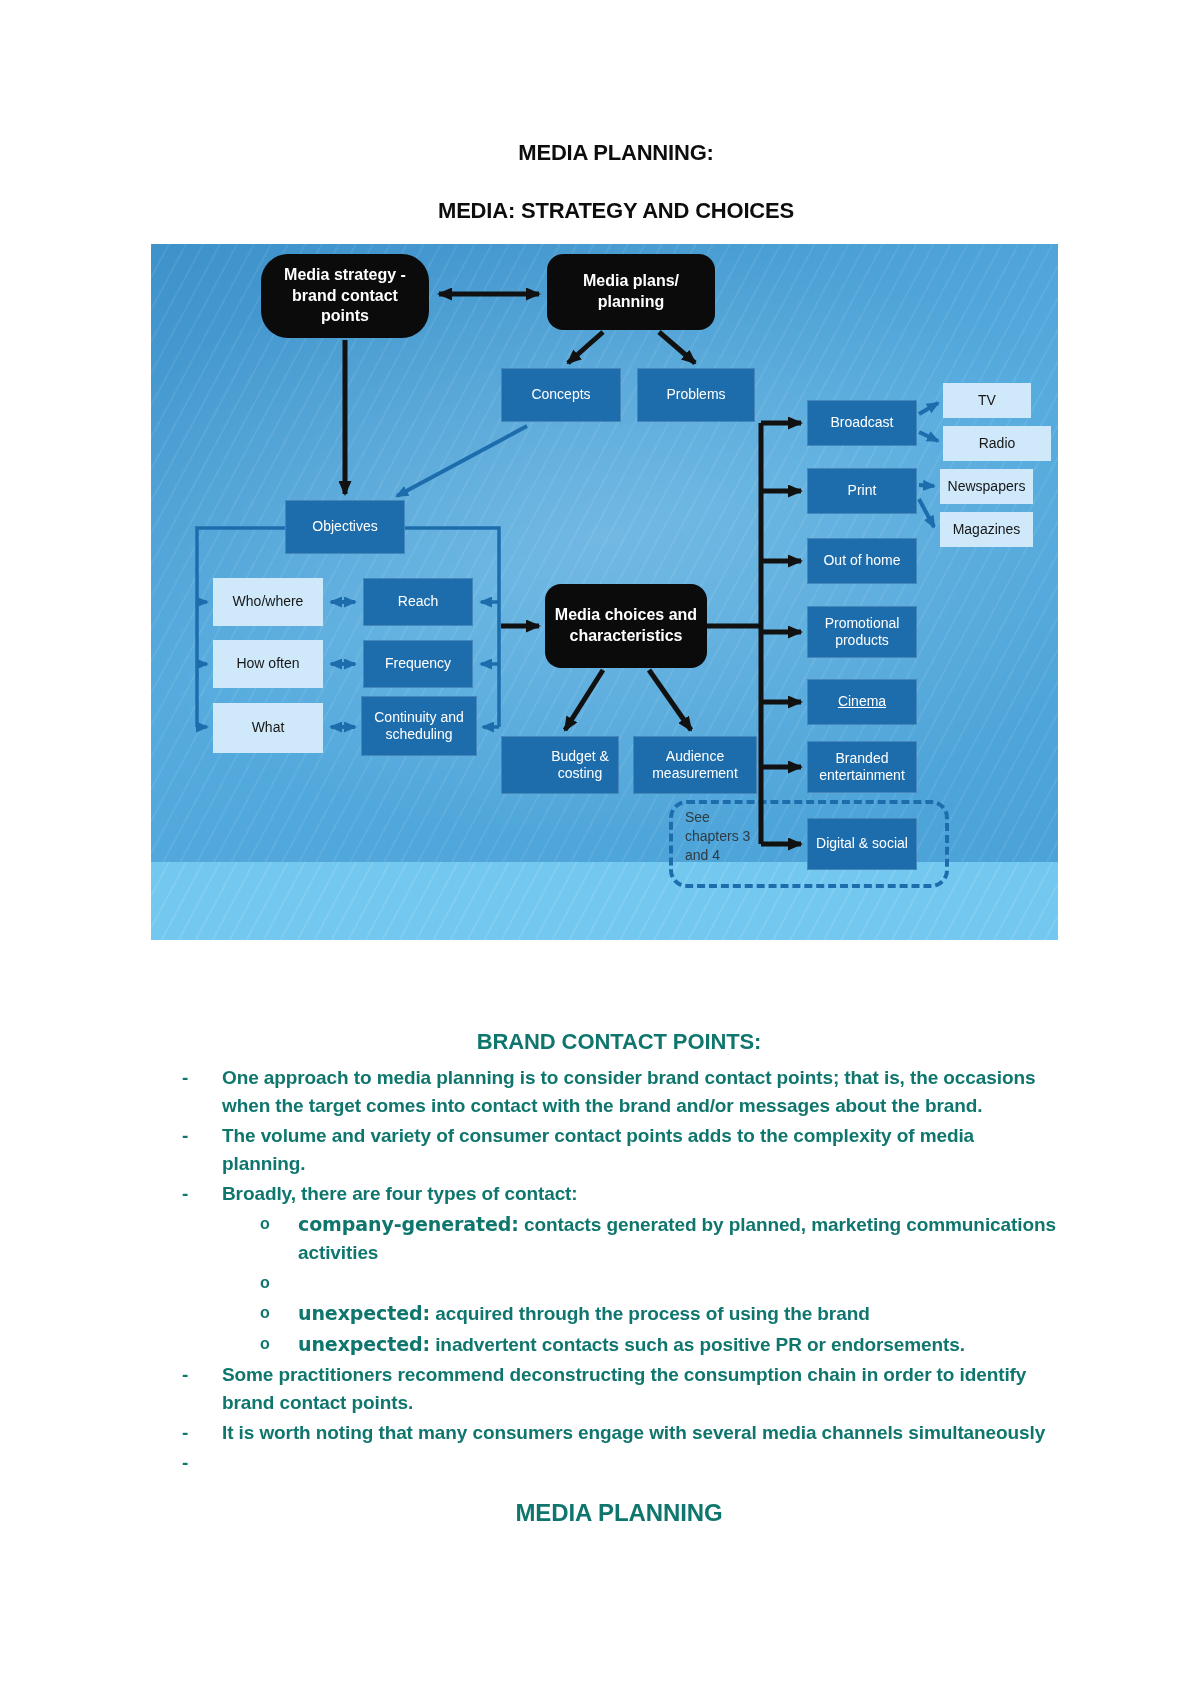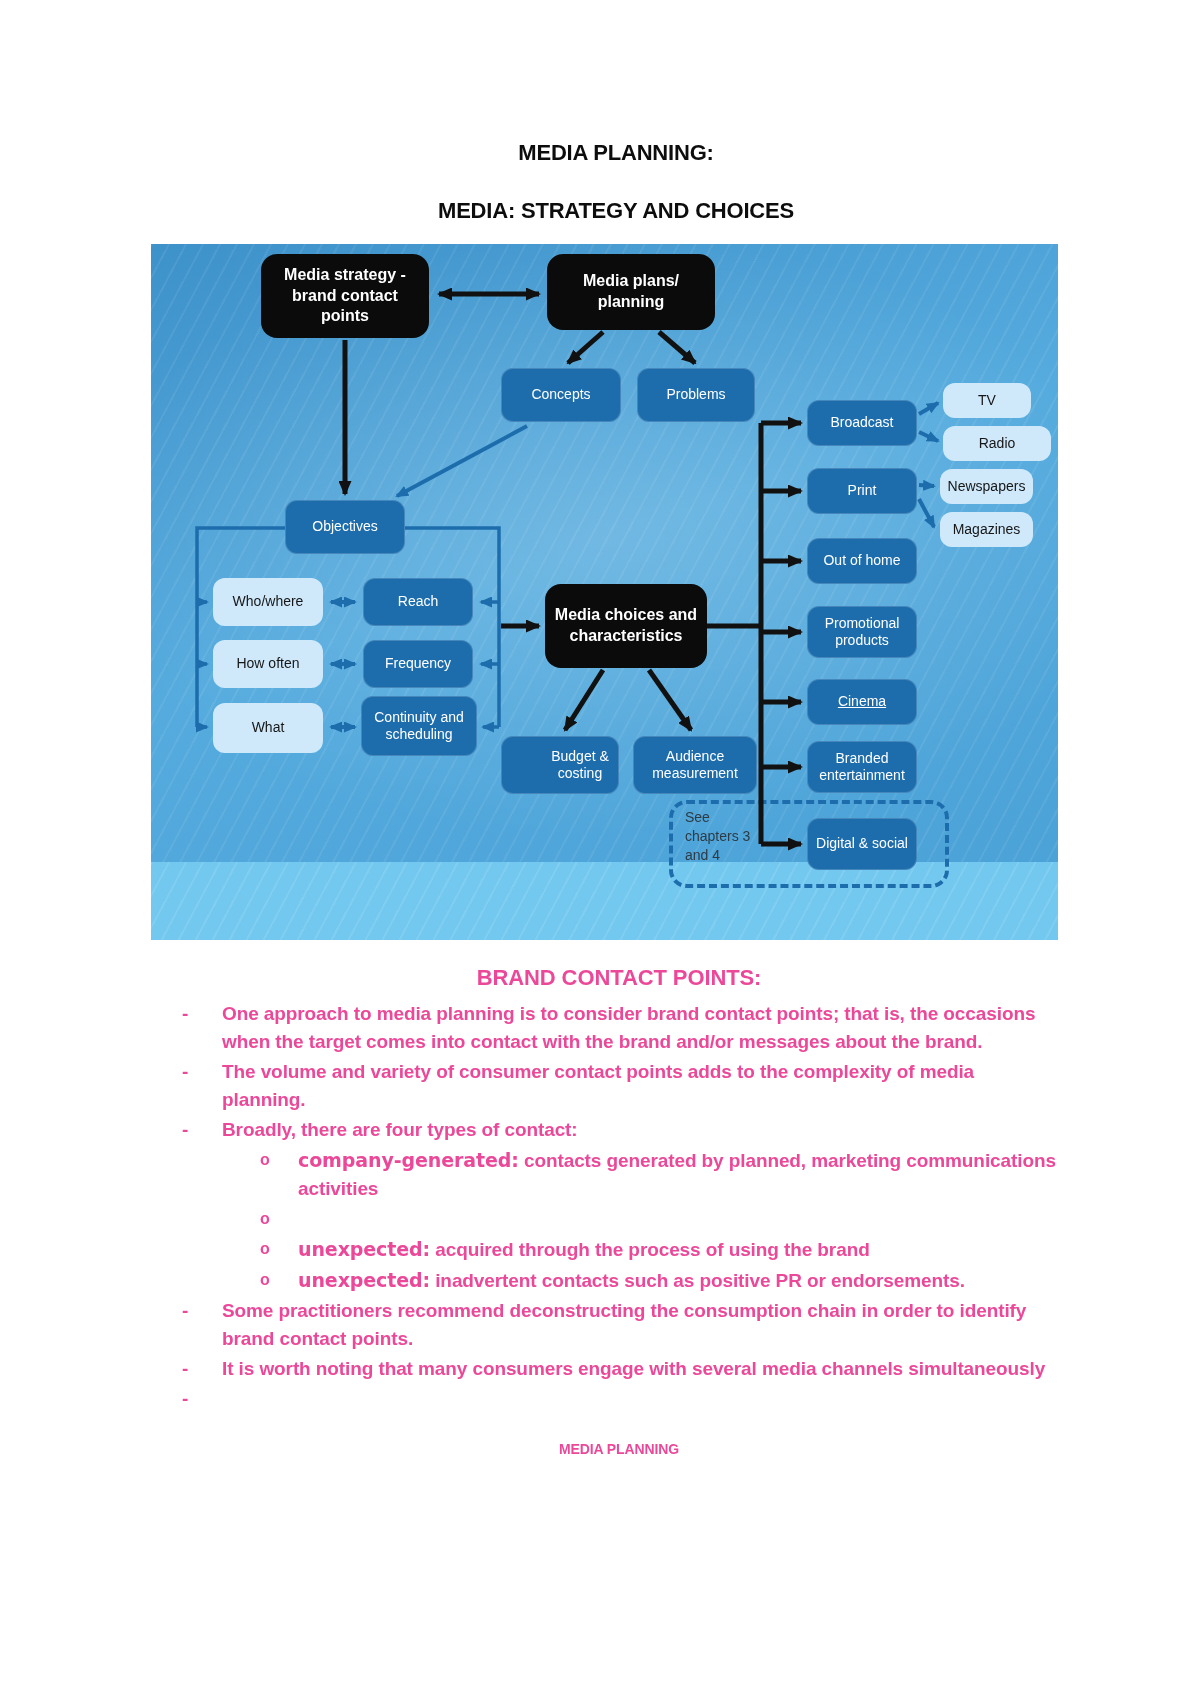--- a/index.html
+++ b/index.html
@@ -9,40 +9,40 @@
             font-size:22px;letter-spacing:-0.2px;color:#0d0d0d;padding-left:16px;}
   
   .diagram{position:absolute;left:151px;top:244px;width:907px;height:696px;
     background:
       radial-gradient(ellipse 95% 70% at 50% 42%, rgba(255,255,255,0.17), rgba(0,0,0,0) 62%),
       repeating-linear-gradient(118deg, rgba(255,255,255,0.07) 0px, rgba(255,255,255,0.07) 2px, rgba(0,0,0,0) 2px, rgba(0,0,0,0) 15px),
       linear-gradient(160deg,#3e92ca,#55abde 45%,#4aa1d6);}
   .band{position:absolute;left:0;top:618px;width:907px;height:78px;background:#72c8ef;
       background-image:repeating-linear-gradient(118deg, rgba(255,255,255,0.10) 0px, rgba(255,255,255,0.10) 2px, rgba(0,0,0,0) 2px, rgba(0,0,0,0) 15px);z-index:0;}
   .node{position:absolute;display:flex;align-items:center;justify-content:center;text-align:center;
-        border-radius:12px;color:#fff;font-size:14px;line-height:1.22;padding:2px 5px;
+        border-radius:0;color:#fff;font-size:14px;line-height:1.22;padding:2px 5px;
         box-sizing:border-box;z-index:3;}
   .n-blue{background:#1d6dad;box-shadow:inset 0 0 0 1px rgba(255,255,255,0.18);}
   .n-light{background:#cfe9fb;color:#161616;}
   .n-black{background:#0b0b0b;border-radius:16px;font-weight:700;font-size:16px;line-height:1.3;}
   .dashedbox{position:absolute;border:4px dashed #1d6dad;border-radius:18px;z-index:1;box-sizing:border-box;}
   .seenote{position:absolute;z-index:3;font-size:14px;line-height:1.35;color:#2e3a44;}
   .connectors{position:absolute;left:0;top:0;z-index:2;}
   
-  .textblock{position:absolute;left:180px;top:964px;width:878px;font-size:19px;
-             line-height:28px;font-weight:700;letter-spacing:-0.1px;color:#ec4899;}
+  .textblock{position:absolute;left:180px;top:1028px;width:878px;font-size:19px;
+             line-height:28px;font-weight:700;letter-spacing:-0.1px;color:#0f766e;}
   .sechead{text-align:center;font-size:22px;font-weight:700;margin-bottom:8px;}
   .bullet{display:flex;margin:0 0 2px 0;}
   .bullet .dash{flex:none;width:40px;padding-left:2px;}
   .bullet .btext{flex:1;}
   .sub{display:flex;margin:0 0 2px 0;padding-left:80px;}
   .sub .circ{flex:none;width:38px;font-size:16px;}
   .sub .btext{flex:1;}
   .lead{font-family:"DejaVu Sans",sans-serif;font-weight:700;}
-  .bottomhead{text-align:center;font-size:14px;font-weight:700;margin-top:22px;}
+  .bottomhead{text-align:center;font-size:24px;font-weight:700;margin-top:22px;}
 </style>
 </head>
 <body>
 
 <div class="page">
 
   <div class="h-center" style="top:140px">MEDIA PLANNING:</div>
   <div class="h-center" style="top:198px">MEDIA: STRATEGY AND CHOICES</div>
 
   <div class="diagram">
@@ -90,21 +90,21 @@
       <path d="M134,284 L46,284 L46,483" fill="none" stroke="#1d6dad" stroke-width="3.5"></path>
       <line x1="46" y1="358" x2="56" y2="358" stroke="#1d6dad" stroke-width="3.5" marker-end="url(#ml)"></line>
       <line x1="46" y1="420" x2="56" y2="420" stroke="#1d6dad" stroke-width="3.5" marker-end="url(#ml)"></line>
       <line x1="46" y1="483" x2="56" y2="483" stroke="#1d6dad" stroke-width="3.5" marker-end="url(#ml)"></line>
       <path d="M254,284 L348,284 L348,483" fill="none" stroke="#1d6dad" stroke-width="3.5"></path>
       <line x1="348" y1="358" x2="330" y2="358" stroke="#1d6dad" stroke-width="3.5" marker-end="url(#ml)"></line>
       <line x1="348" y1="420" x2="330" y2="420" stroke="#1d6dad" stroke-width="3.5" marker-end="url(#ml)"></line>
       <line x1="348" y1="483" x2="332" y2="483" stroke="#1d6dad" stroke-width="3.5" marker-end="url(#ml)"></line>
     </svg>
 
-    <div class="node n-black" style="left:110px;top:10px;width:168px;height:84px;">Media strategy - brand contact points</div>
+    <div class="node n-black" style="left:110px;top:10px;width:168px;height:84px;border-radius:27px;">Media strategy - brand contact points</div>
     <div class="node n-black" style="left:396px;top:10px;width:168px;height:76px;">Media plans/ planning</div>
     <div class="node n-blue" style="left:350px;top:124px;width:120px;height:54px;">Concepts</div>
     <div class="node n-blue" style="left:486px;top:124px;width:118px;height:54px;">Problems</div>
     <div class="node n-blue" style="left:134px;top:256px;width:120px;height:54px;">Objectives</div>
     <div class="node n-light" style="left:62px;top:334px;width:110px;height:48px;">Who/where</div>
     <div class="node n-blue" style="left:212px;top:334px;width:110px;height:48px;">Reach</div>
     <div class="node n-light" style="left:62px;top:396px;width:110px;height:48px;">How often</div>
     <div class="node n-blue" style="left:212px;top:396px;width:110px;height:48px;">Frequency</div>
     <div class="node n-light" style="left:62px;top:459px;width:110px;height:50px;">What</div>
     <div class="node n-blue" style="left:210px;top:452px;width:116px;height:60px;">Continuity and scheduling</div>

